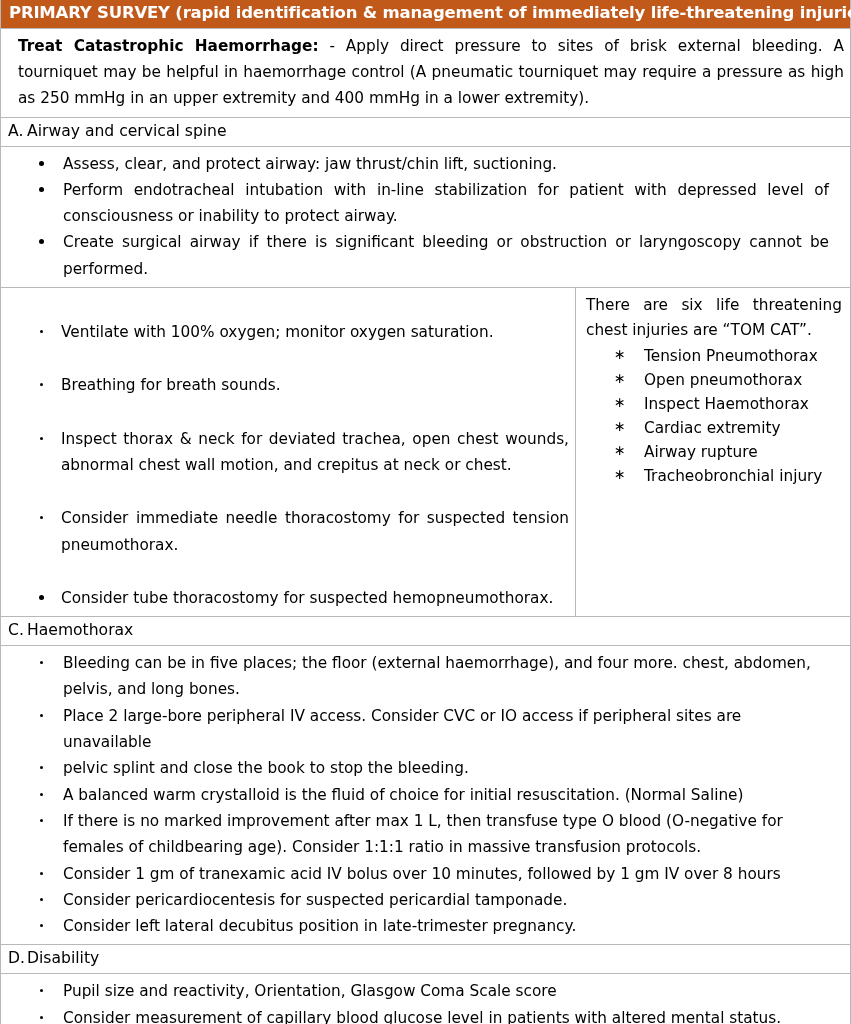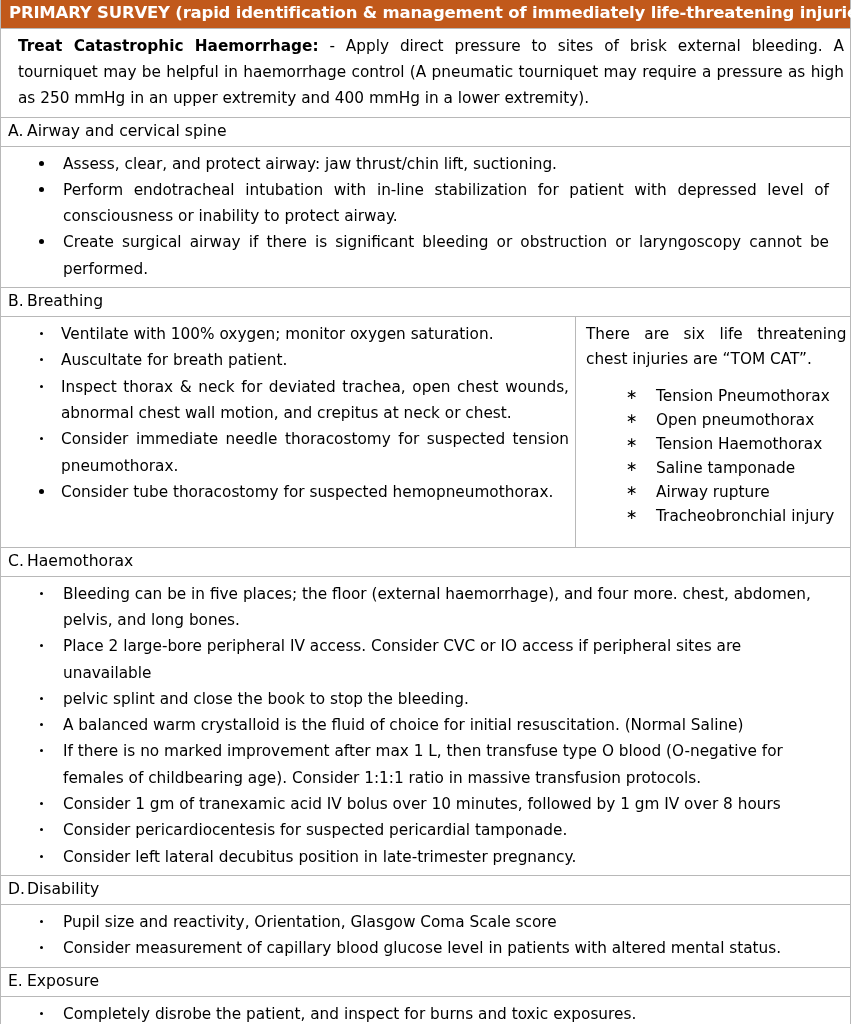--- a/index.html
+++ b/index.html
@@ -103,35 +103,35 @@
   .two-col {
     display: flex;
     align-items: stretch;
   }
   .col-left {
     width: 575px;
     flex: 0 0 575px;
     padding: 4px 6px 5px 0;
     border-right: 1px solid #b8b8b8;
   }
-  .col-left ul.bl > li { padding-left: 60px; }
+  .col-left ul.bl > li { padding-left: 60px; margin-top: 27px; }
   .col-right {
     flex: 1 1 auto;
     padding: 5px 8px 6px 10px;
   }
   .tomcat-intro {
     font-size: 15.3px;
     line-height: 1.62;
     text-align: justify;
     text-justify: inter-word;
     margin: 0 0 1px 0;
   }
   ul.star {
     list-style: none;
-    margin: 12px;
+    margin: 0;
     padding: 0;
   }
   ul.star > li {
     position: relative;
     font-size: 15.3px;
     line-height: 1.58;
     padding-left: 58px;
     white-space: nowrap;
   }
   ul.star > li::before {
@@ -160,40 +160,37 @@
   <div class="row">
     <div class="body-cell">
       <ul class="bl big">
         <li>Assess, clear, and protect airway: jaw thrust/chin lift, suctioning.</li>
         <li>Perform endotracheal intubation with in-line stabilization for patient with depressed level of consciousness or inability to protect airway.</li>
         <li>Create surgical airway if there is significant bleeding or obstruction or laryngoscopy cannot be performed.</li>
       </ul>
     </div>
   </div>
 
-  <div class="row">
-    <div class="sect-title"><span class="letter">B.</span><span>Breathing</span></div>
-  </div>
   <div class="row two-col">
     <div class="col-left">
       <ul class="bl">
         <li class="nojust">Ventilate with 100% oxygen; monitor oxygen saturation.</li>
-        <li class="nojust">Auscultate for breath patient.</li>
+        <li class="nojust">Breathing for breath sounds.</li>
         <li>Inspect thorax &amp; neck for deviated trachea, open chest wounds, abnormal chest wall motion, and crepitus at neck or chest.</li>
         <li>Consider immediate needle thoracostomy for suspected tension pneumothorax.</li>
         <li class="big nojust">Consider tube thoracostomy for suspected hemopneumothorax.</li>
       </ul>
     </div>
     <div class="col-right">
       <p class="tomcat-intro">There are six life threatening chest injuries are “TOM CAT”.</p>
       <ul class="star">
         <li>Tension Pneumothorax</li>
         <li>Open pneumothorax</li>
-        <li>Tension Haemothorax</li>
-        <li>Saline tamponade</li>
+        <li>Inspect Haemothorax</li>
+        <li>Cardiac extremity</li>
         <li>Airway rupture</li>
         <li>Tracheobronchial injury</li>
       </ul>
     </div>
   </div>
 
   <div class="row">
     <div class="sect-title"><span class="letter">C.</span><span>Haemothorax</span></div>
   </div>
   <div class="row">

